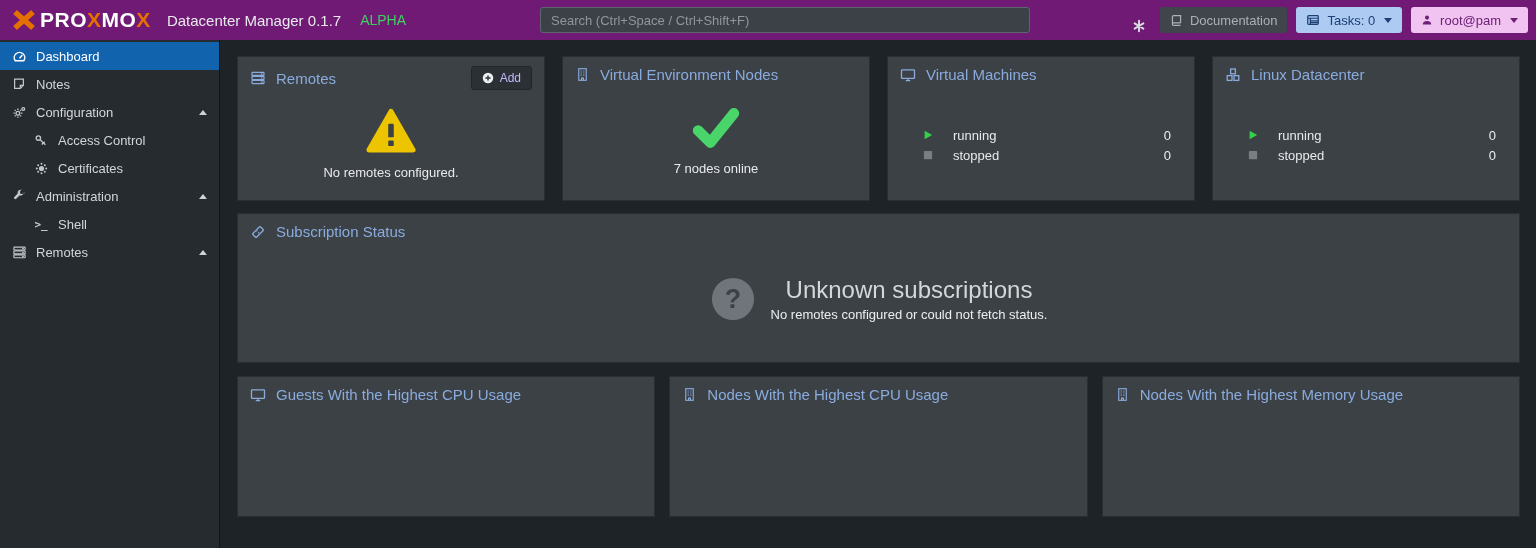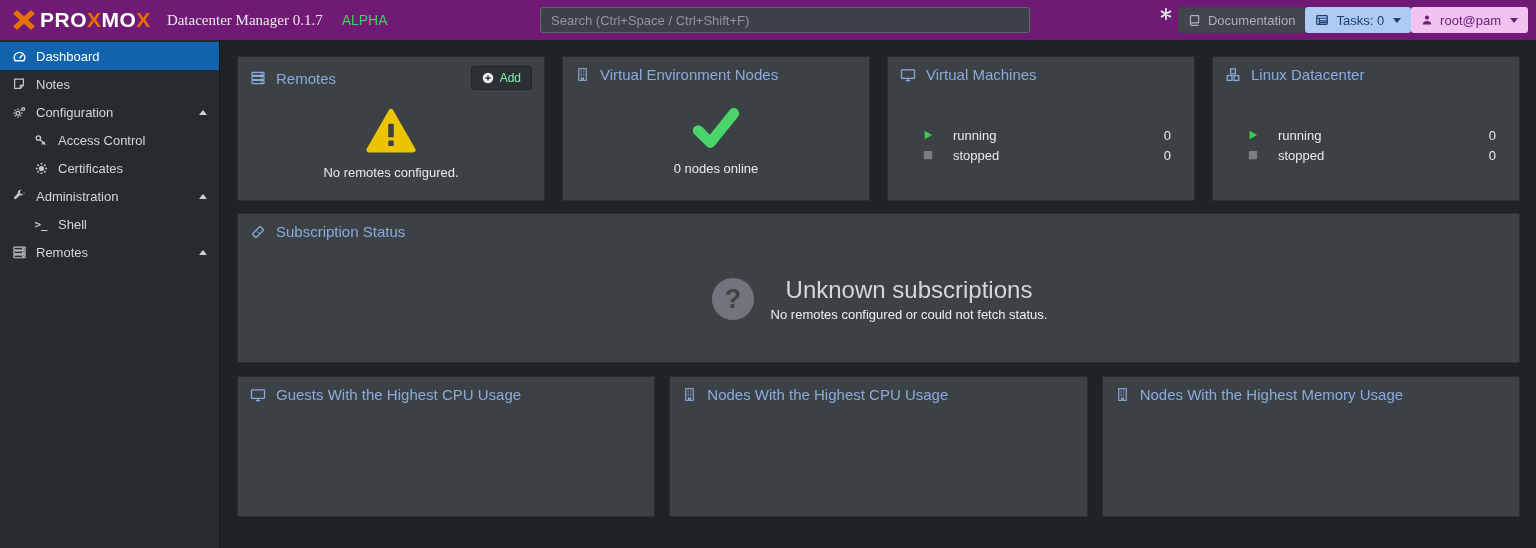--- a/index.html
+++ b/index.html
@@ -10,30 +10,30 @@
     overflow:hidden; position:relative; color:#e8eaec;
   }
 
   
   .header { position:absolute; top:0; left:0; right:0; height:40px;
     background:#701a75; display:flex; align-items:center; padding:0 8px 0 12px; z-index:5; }
   .logo { display:flex; align-items:center; }
   .logo-mark { display:flex; margin-right:4px; }
   .logo-text { font-weight:bold; font-size:21px; letter-spacing:.5px; color:#ffffff; }
   .logo-text .x { color:#e57000; }
-  .app-title { margin-left:16px; font-size:15px; color:#e8eaec;font-family:Liberation Serif, serif; }
+  .app-title { margin-left:16px; font-size:15px; color:#e8eaec; }
   .alpha-badge { margin-left:19px; font-size:14px; color:#3ed160; }
 
   .search-input { position:absolute; left:540px; top:7px; width:490px; height:26px;
     background:#3b4147; border:1px solid #5e666d; border-radius:3px;
     color:#c7ccd1; font-size:13px; padding:0 10px; outline:none;
     font-family:"Liberation Sans", sans-serif; }
   .search-input::placeholder { color:#8f969c; }
 
-  .header-right { margin-left:auto; display:flex; align-items:flex-start; }
+  .header-right { margin-left:auto; display:flex; align-items:flex-end; gap:9px; }
   .asterisk-wrap { color:#d9dcde; display:flex; margin-right:5px; }
   .hbtn { height:26px; display:flex; align-items:center; gap:7px; padding:0 10px;
     border-radius:3px; font-size:13px; border:none; cursor:pointer;
     font-family:"Liberation Sans", sans-serif; }
   .hbtn .icon { display:flex; }
   .btn-doc { background:#3f454b; color:#a9b0b6; }
   .btn-tasks { background:#accaf2; color:#1d3e74; }
   .btn-user { background:#f1c3f0; color:#6d2077; }
   .caret-down { width:0; height:0; border-left:4px solid transparent;
     border-right:4px solid transparent; border-top:5px solid currentColor; margin-left:2px; }
@@ -57,21 +57,21 @@
   .row1 { display:grid; grid-template-columns:repeat(4,1fr); gap:17px; height:145px; }
   .row2 { margin-top:12px; height:150px; }
   .row3 { margin-top:13px; display:grid; grid-template-columns:repeat(3,1fr); gap:14px; height:141px; }
 
   .panel { background:#3c4145; border:1px solid #2a2e32; display:flex; flex-direction:column; height:100%; }
   .panel-head { display:flex; align-items:center; gap:10px; padding:9px 12px 6px; }
   .panel-head .icon { color:#8aabde; display:flex; }
   .panel-title { color:#8aabde; font-size:15px; }
 
   .add-btn { margin-left:auto; display:flex; align-items:center; gap:6px;
-    background:#2b3034; border:1px solid #212528; color:#86efac; font-size:12px;
+    background:#2b3034; border:1px solid #212528; color:#c4b5fd; font-size:12px;
     padding:4px 10px; border-radius:3px; cursor:pointer; font-family:"Liberation Sans", sans-serif; }
 
   .center-block { flex:1; display:flex; flex-direction:column; align-items:center;
     justify-content:center; gap:11px; padding-bottom:8px; }
   .panel-msg { font-size:13px; color:#e8eaec; }
 
   .stat-rows { margin-top:36px; }
   .stat-row { display:flex; align-items:center; height:20px; padding:0 23px 0 34px; font-size:13px; }
   .stat-row .icon { width:14px; display:flex; margin-right:17px; }
   .stat-value { margin-left:auto; color:#eceeef; }
@@ -263,21 +263,21 @@
             </svg>
         </span>
         <span class="panel-title">Virtual Environment Nodes</span>
       </div>
       <div class="center-block">
         <span style="display:flex;">
           <svg width="52" height="44" viewBox="0 0 64 54" fill="none" stroke="#49d56a" stroke-width="13" stroke-linecap="round" stroke-linejoin="round">
               <path d="M10 30 L25 45 L54 9"></path>
             </svg>
         </span>
-        <span class="panel-msg">0 nodes online</span>
+        <span class="panel-msg">7 nodes online</span>
       </div>
     </div>
 
     <div class="panel">
       <div class="panel-head">
         <span class="icon">
           <svg width="16" height="16" viewBox="0 0 16 16" fill="none" stroke="currentColor" stroke-width="1.3">
               <rect x="1.5" y="2.8" width="13" height="8.6" rx=".6"></rect>
               <path d="M5.8 13.6h4.4M8 11.4v2.2"></path>
             </svg>

